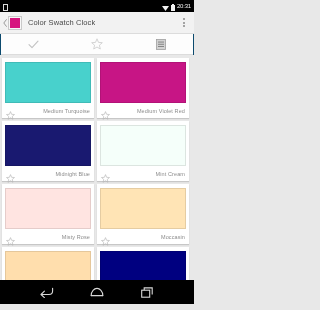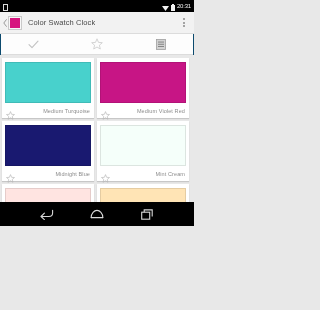--- a/index.html
+++ b/index.html
@@ -4,21 +4,21 @@
 <style>
   * { box-sizing: border-box; margin: 0; padding: 0; }
   html, body {
     width: 194px; height: 310px;
     font-family: "Liberation Sans", sans-serif;
     background: #e8e8e8;
     overflow: hidden;
   }
   #screen {
     position: relative;
-    width: 194px; height: 226px;
+    width: 194px; height: 304px;
     display: flex; flex-direction: column;
     background: #0c4a6e;
   }
 
   
   #status-bar {
     height: 12px; flex: 0 0 12px;
     background: #000;
     display: flex; align-items: center;
     padding: 0 3px;

